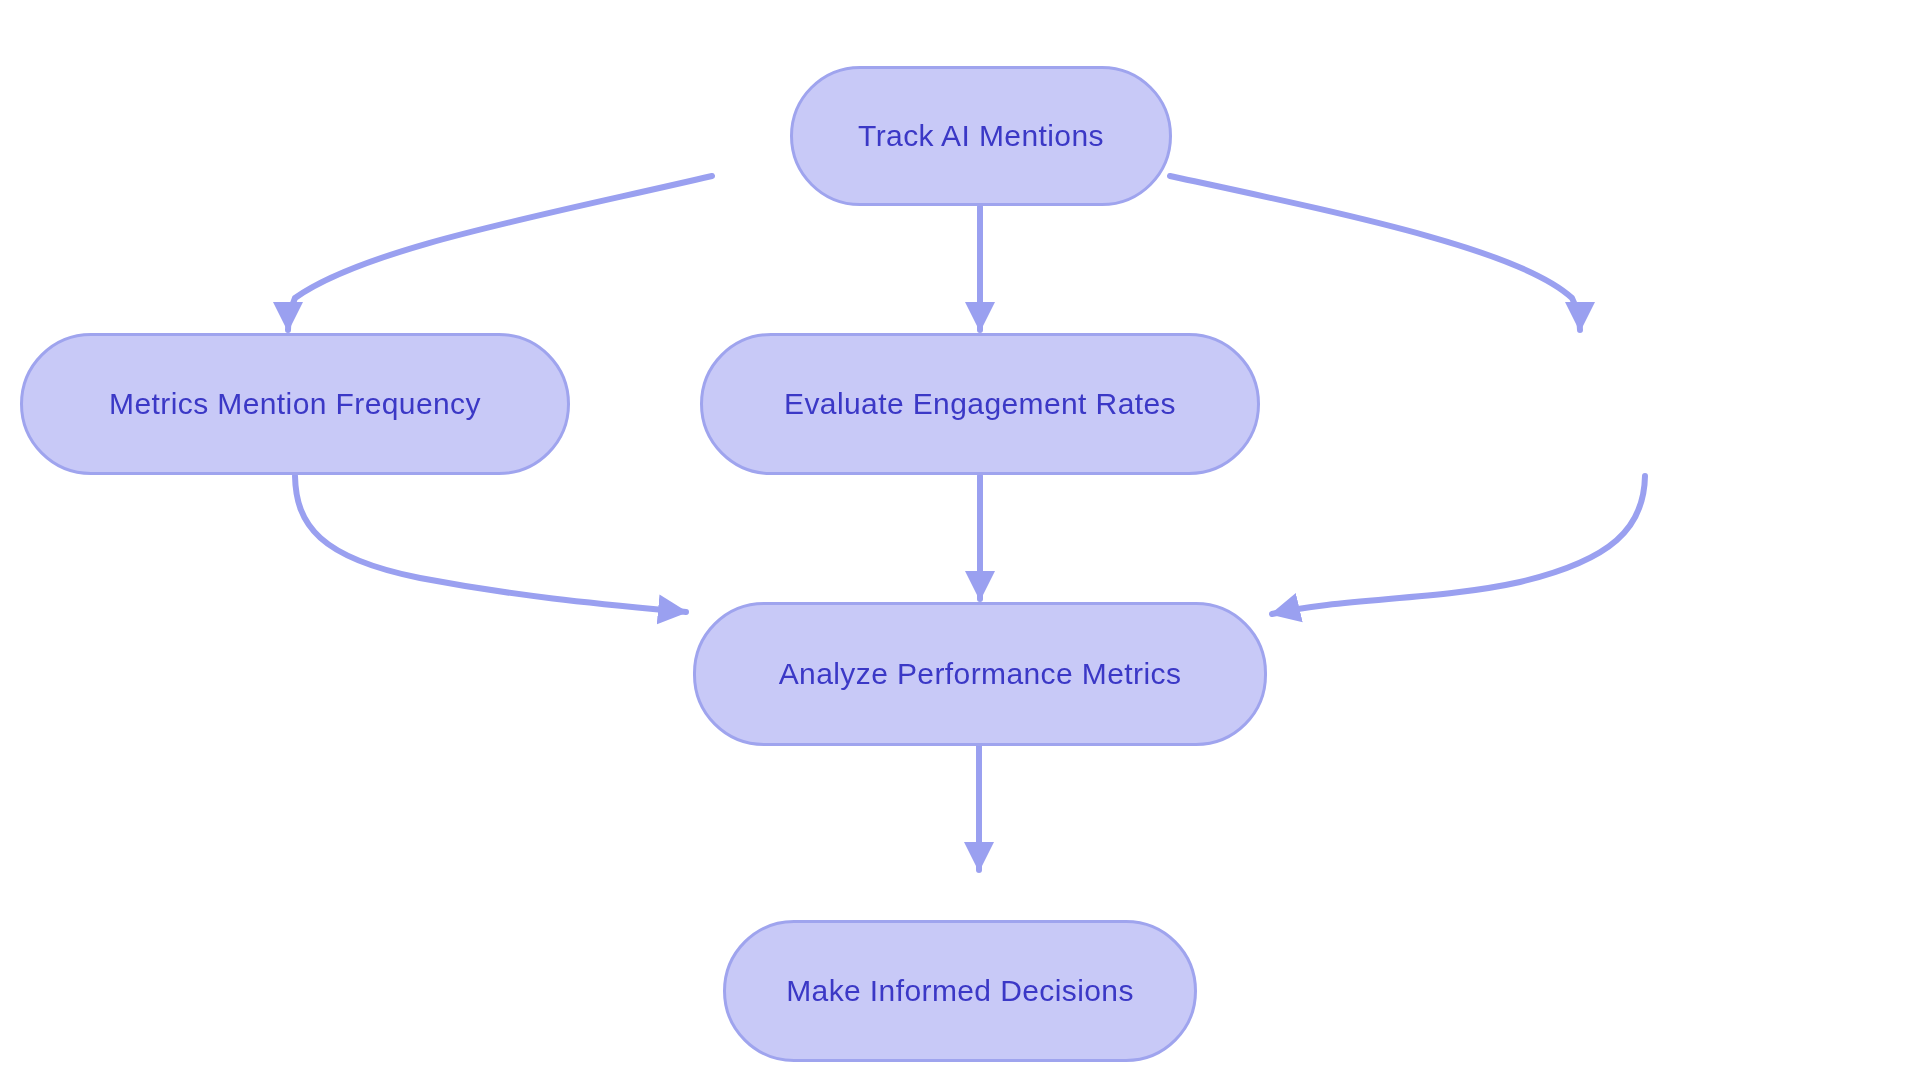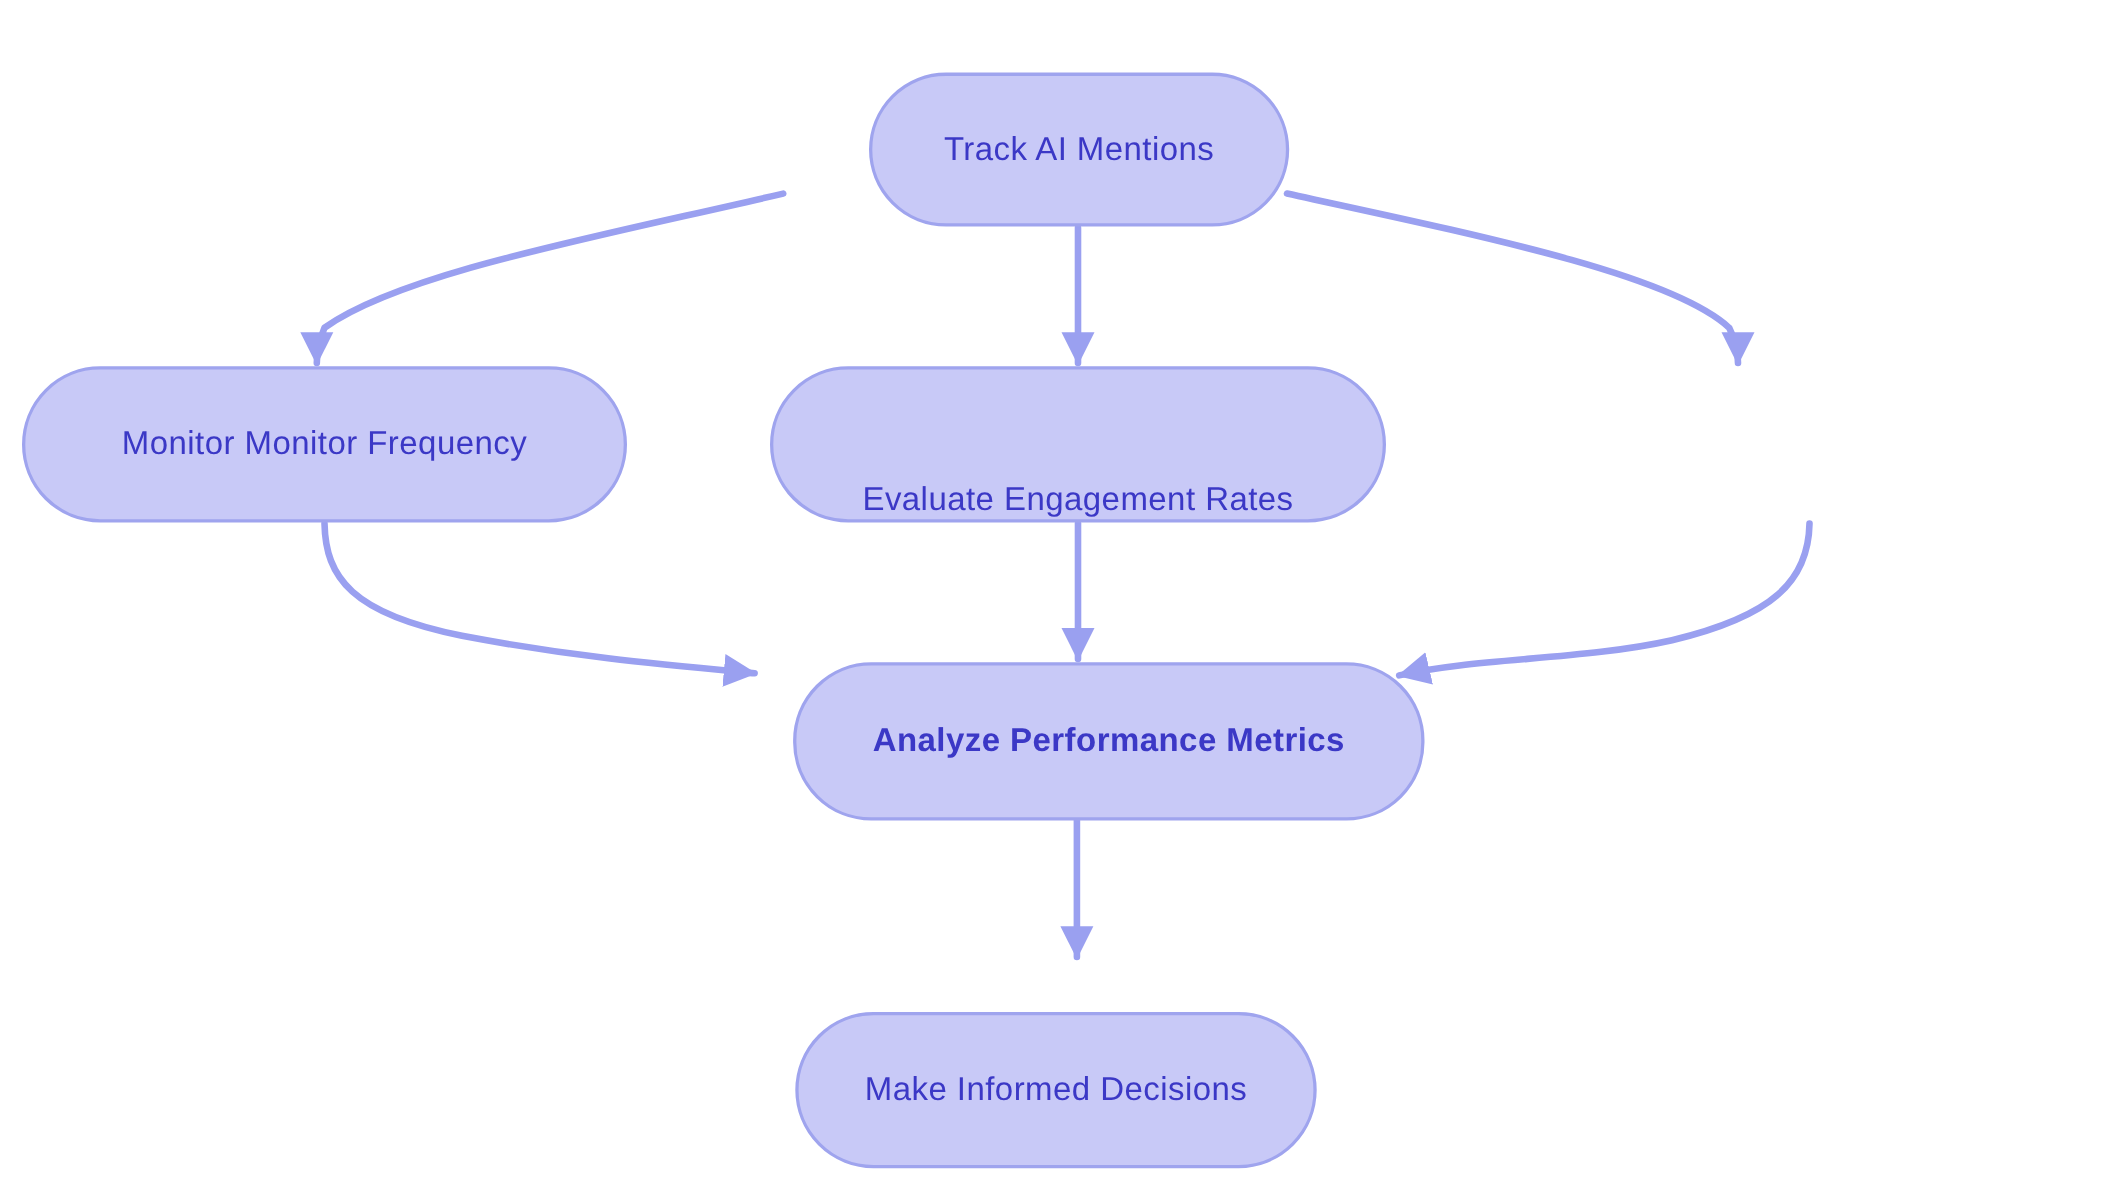--- a/index.html
+++ b/index.html
@@ -64,29 +64,29 @@
     <path class="edge" marker-end="url(#arrow)" d="M 1645 476 C 1644 528, 1612 560, 1520 582 C 1440 600, 1340 598, 1272 614"></path>
 
     <path class="edge" marker-end="url(#arrow)" d="M 979 746 L 979 870"></path>
   </svg>
 
   <div class="node" style="left:790px; top:66px; width:382px; height:140px;">
     <span>Track AI Mentions</span>
   </div>
 
   <div class="node" style="left:20px; top:333px; width:550px; height:142px;">
-    <span>Monitor Monitor Frequency</span>
+    <span>Metrics Mention Frequency</span>
   </div>
 
-  <div class="node" style="left:700px; top:333px; width:560px; height:142px;align-items:flex-end;">
+  <div class="node" style="left:700px; top:333px; width:560px; height:142px;">
     <span>Evaluate Engagement Rates</span>
   </div>
 
 
-  <div class="node" style="left:721px; top:602px; width:574px; height:144px;font-weight:bold;">
+  <div class="node" style="left:693px; top:602px; width:574px; height:144px;">
     <span>Analyze Performance Metrics</span>
   </div>
 
   <div class="node" style="left:723px; top:920px; width:474px; height:142px;">
     <span>Make Informed Decisions</span>
   </div>
 
 </div>
 
 </body></html>

